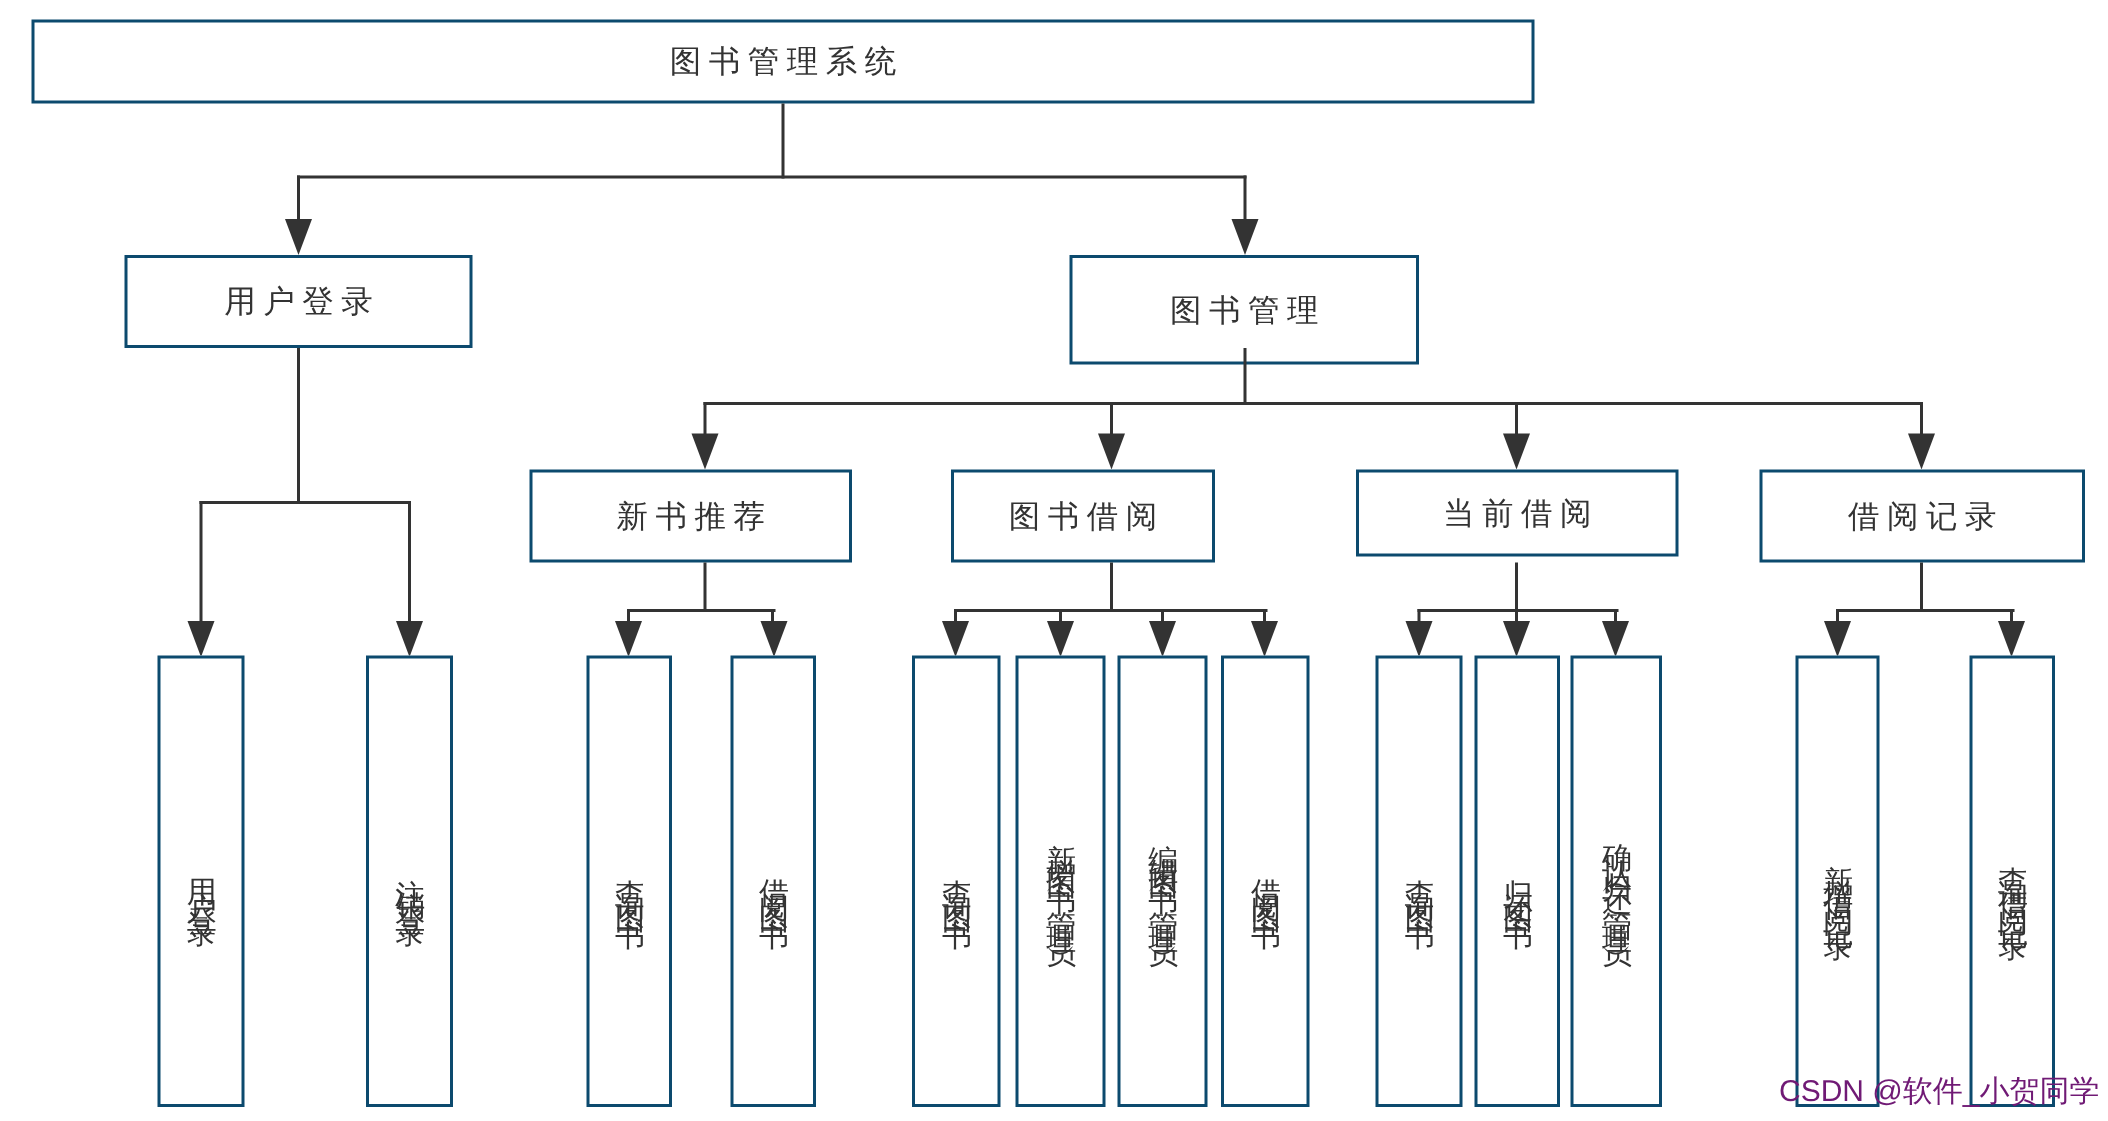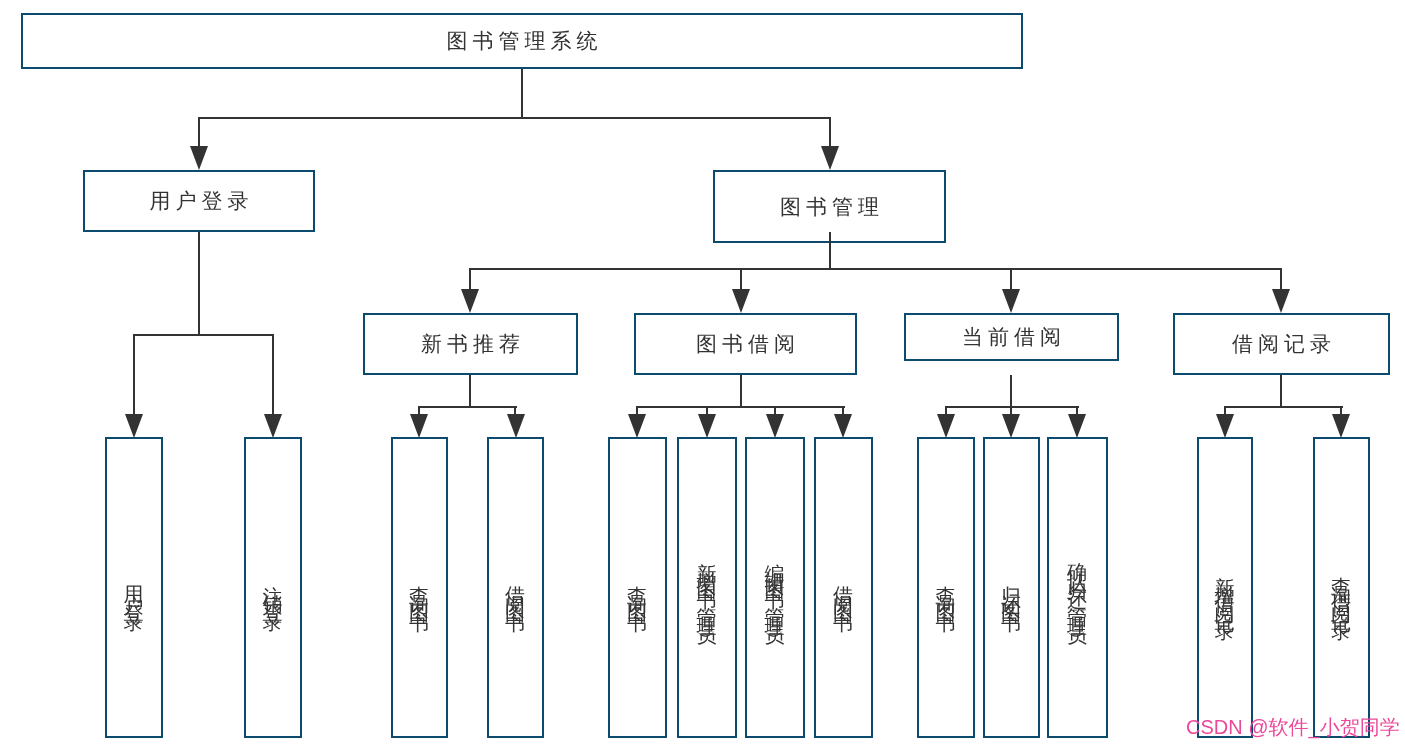--- a/index.html
+++ b/index.html
@@ -45,21 +45,21 @@
     width: 0; height: 0;
     border-left: 9px solid transparent;
     border-right: 9px solid transparent;
     border-top: 24px solid #333333;
   }
   .watermark {
     position: absolute;
     left: 1186px;
     top: 714px;
     font-size: 20px;
-    color: #ec4899;
+    color: #701a75;
     white-space: nowrap;
     z-index: 5;
   }
 </style>
 </head>
 <body>
 
 <div class="stage">
 
   <div class="box" style="left:21px;top:13px;width:1002px;height:56px">
@@ -91,27 +91,27 @@
   <div class="hl" style="left:469px;top:268px;width:813px"></div>
   <div class="vl" style="left:469px;top:268px;height:24px"></div>
   <div class="vl" style="left:740px;top:268px;height:24px"></div>
   <div class="vl" style="left:1010px;top:268px;height:24px"></div>
   <div class="vl" style="left:1280px;top:268px;height:24px"></div>
   <div class="ah" style="left:461px;top:289px"></div>
   <div class="ah" style="left:732px;top:289px"></div>
   <div class="ah" style="left:1002px;top:289px"></div>
   <div class="ah" style="left:1272px;top:289px"></div>
 
-  <div class="box" style="left:363px;top:313px;width:215px;height:62px">
+  <div class="box" style="left:353px;top:313px;width:215px;height:62px">
     <span class="hlabel">新书推荐</span>
   </div>
-  <div class="box" style="left:634px;top:313px;width:223px;height:62px">
+  <div class="box" style="left:634px;top:313px;width:176px;height:62px">
     <span class="hlabel">图书借阅</span>
   </div>
-  <div class="box" style="left:904px;top:313px;width:215px;height:48px">
+  <div class="box" style="left:904px;top:313px;width:215px;height:58px">
     <span class="hlabel">当前借阅</span>
   </div>
   <div class="box" style="left:1173px;top:313px;width:217px;height:62px">
     <span class="hlabel">借阅记录</span>
   </div>
 
   <div class="vl" style="left:469px;top:375px;height:32px"></div>
   <div class="vl" style="left:740px;top:375px;height:32px"></div>
   <div class="vl" style="left:1010px;top:375px;height:32px"></div>
   <div class="vl" style="left:1280px;top:375px;height:32px"></div>

